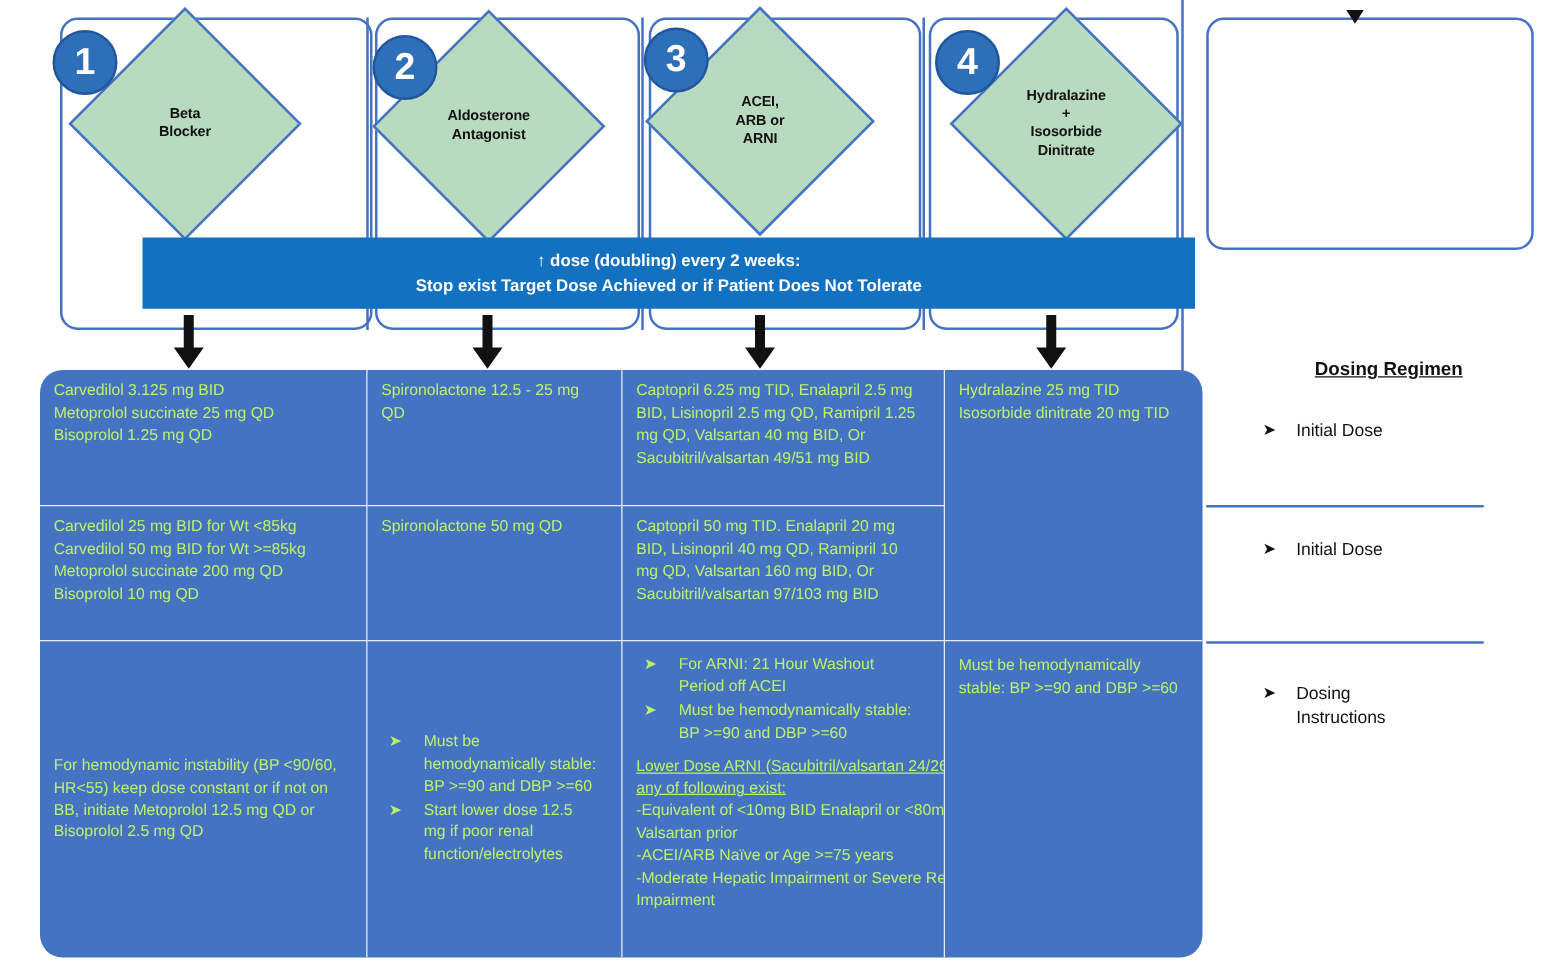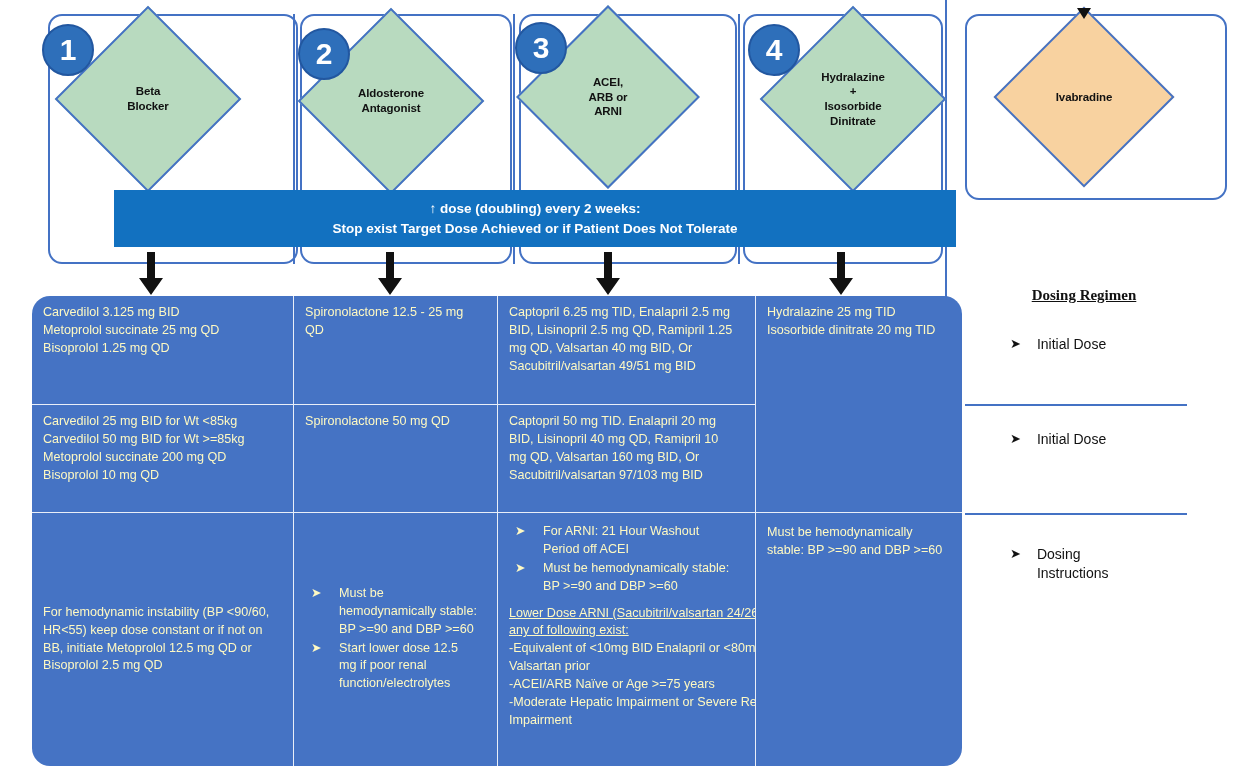--- a/index.html
+++ b/index.html
@@ -88,21 +88,21 @@
   .table-block{
     position:absolute;
     background:#4573c4;
     border-radius:18px;
     overflow:hidden;
     z-index:3;
   }
   .tcell{
     position:absolute;
     box-sizing:border-box;
-    color:#fef9c3;
+    color:#bef264;
     font-size:12.6px;
     line-height:1.42;
     padding:8px 19px 8px 11px;
     overflow:hidden;
   }
   .tcell.sep-right{border-right:1.5px solid #e9eef8;}
   .tcell.sep-top{border-top:1.5px solid #e9eef8;}
   .tcell p{margin:0;}
   .bullets{margin:0;padding:0;list-style:none;}
   .bullets li{
@@ -205,24 +205,20 @@
 
   <div class="diamond" style="left:787px;top:33px;width:132px;height:132px;">
     <div class="shape"></div>
     <div class="dlabel">Hydralazine
 +
 Isosorbide
 Dinitrate</div>
   </div>
 
   <div class="pointer-tip" style="left:1077px;top:8px;"></div>
-  <div class="diamond orange" style="left:1020px;top:33px;width:128px;height:128px;">
-    <div class="shape"></div>
-    <div class="dlabel">Ivabradine</div>
-  </div>
 
   <div class="banner" style="left:114px;top:190px;width:842px;height:57px;">
     <div>↑ dose (doubling) every 2 weeks:</div>
     <div>Stop exist Target Dose Achieved or if Patient Does Not Tolerate</div>
   </div>
 
   <div class="arrow" style="left:138px;top:252px;">
     <svg viewBox="0 0 26 44" width="26" height="44" aria-hidden="true">
       <polygon points="9,0 17,0 17,26 25,26 13,43 1,26 9,26" fill="#111111"></polygon>
     </svg>
@@ -299,21 +295,21 @@
       <p style="width:300px;">-ACEI/ARB Naïve or Age &gt;=75 years</p>
       <p style="width:300px;">-Moderate Hepatic Impairment or Severe Renal Impairment</p>
     </div>
 
     <div class="tcell sep-top" style="left:724px;top:216px;width:206px;height:254px;padding-top:11px;">
       <span>Must be hemodynamically stable: BP &gt;=90 and DBP &gt;=60</span>
     </div>
   </div>
 
 
-  <div class="legend-title" style="left:975px;top:287px;width:218px;font-family:Liberation Serif, serif;">Dosing Regimen</div>
+  <div class="legend-title" style="left:1002px;top:287px;width:218px;">Dosing Regimen</div>
 
   <div class="legend-item" style="left:1010px;top:335px;width:220px;">
     <span class="bl">➤</span>
     <span>Initial Dose</span>
   </div>
   <div class="legend-rule" style="left:965px;top:404px;width:222px;"></div>
 
   <div class="legend-item" style="left:1010px;top:430px;width:220px;">
     <span class="bl">➤</span>
     <span>Initial Dose</span>

